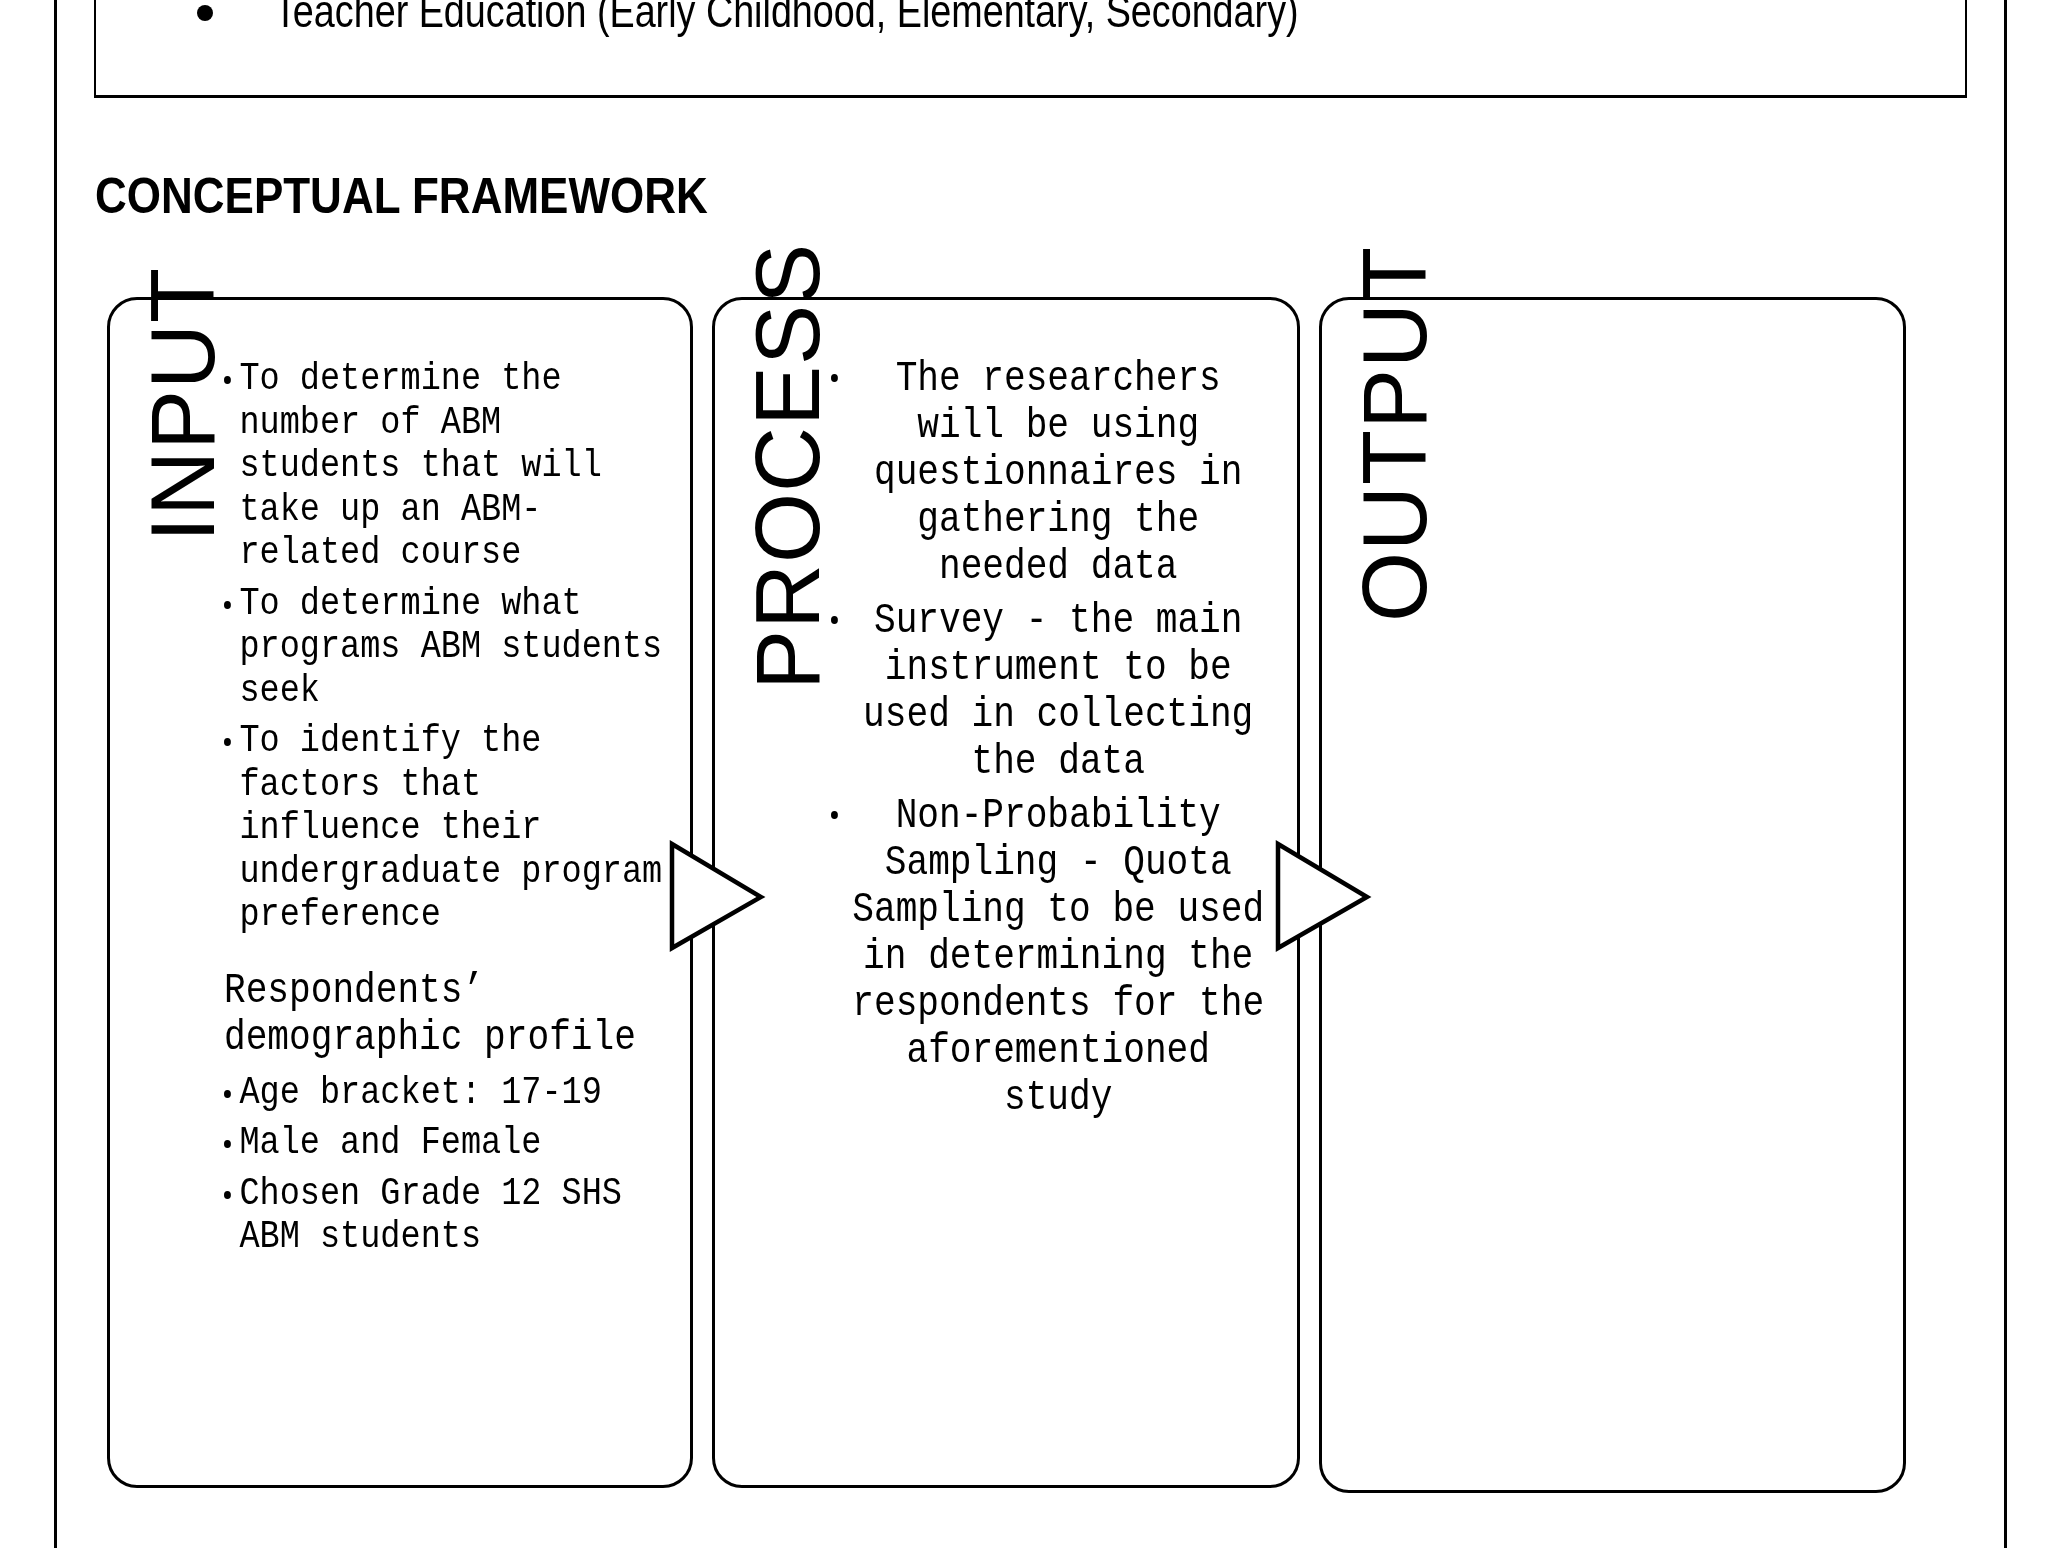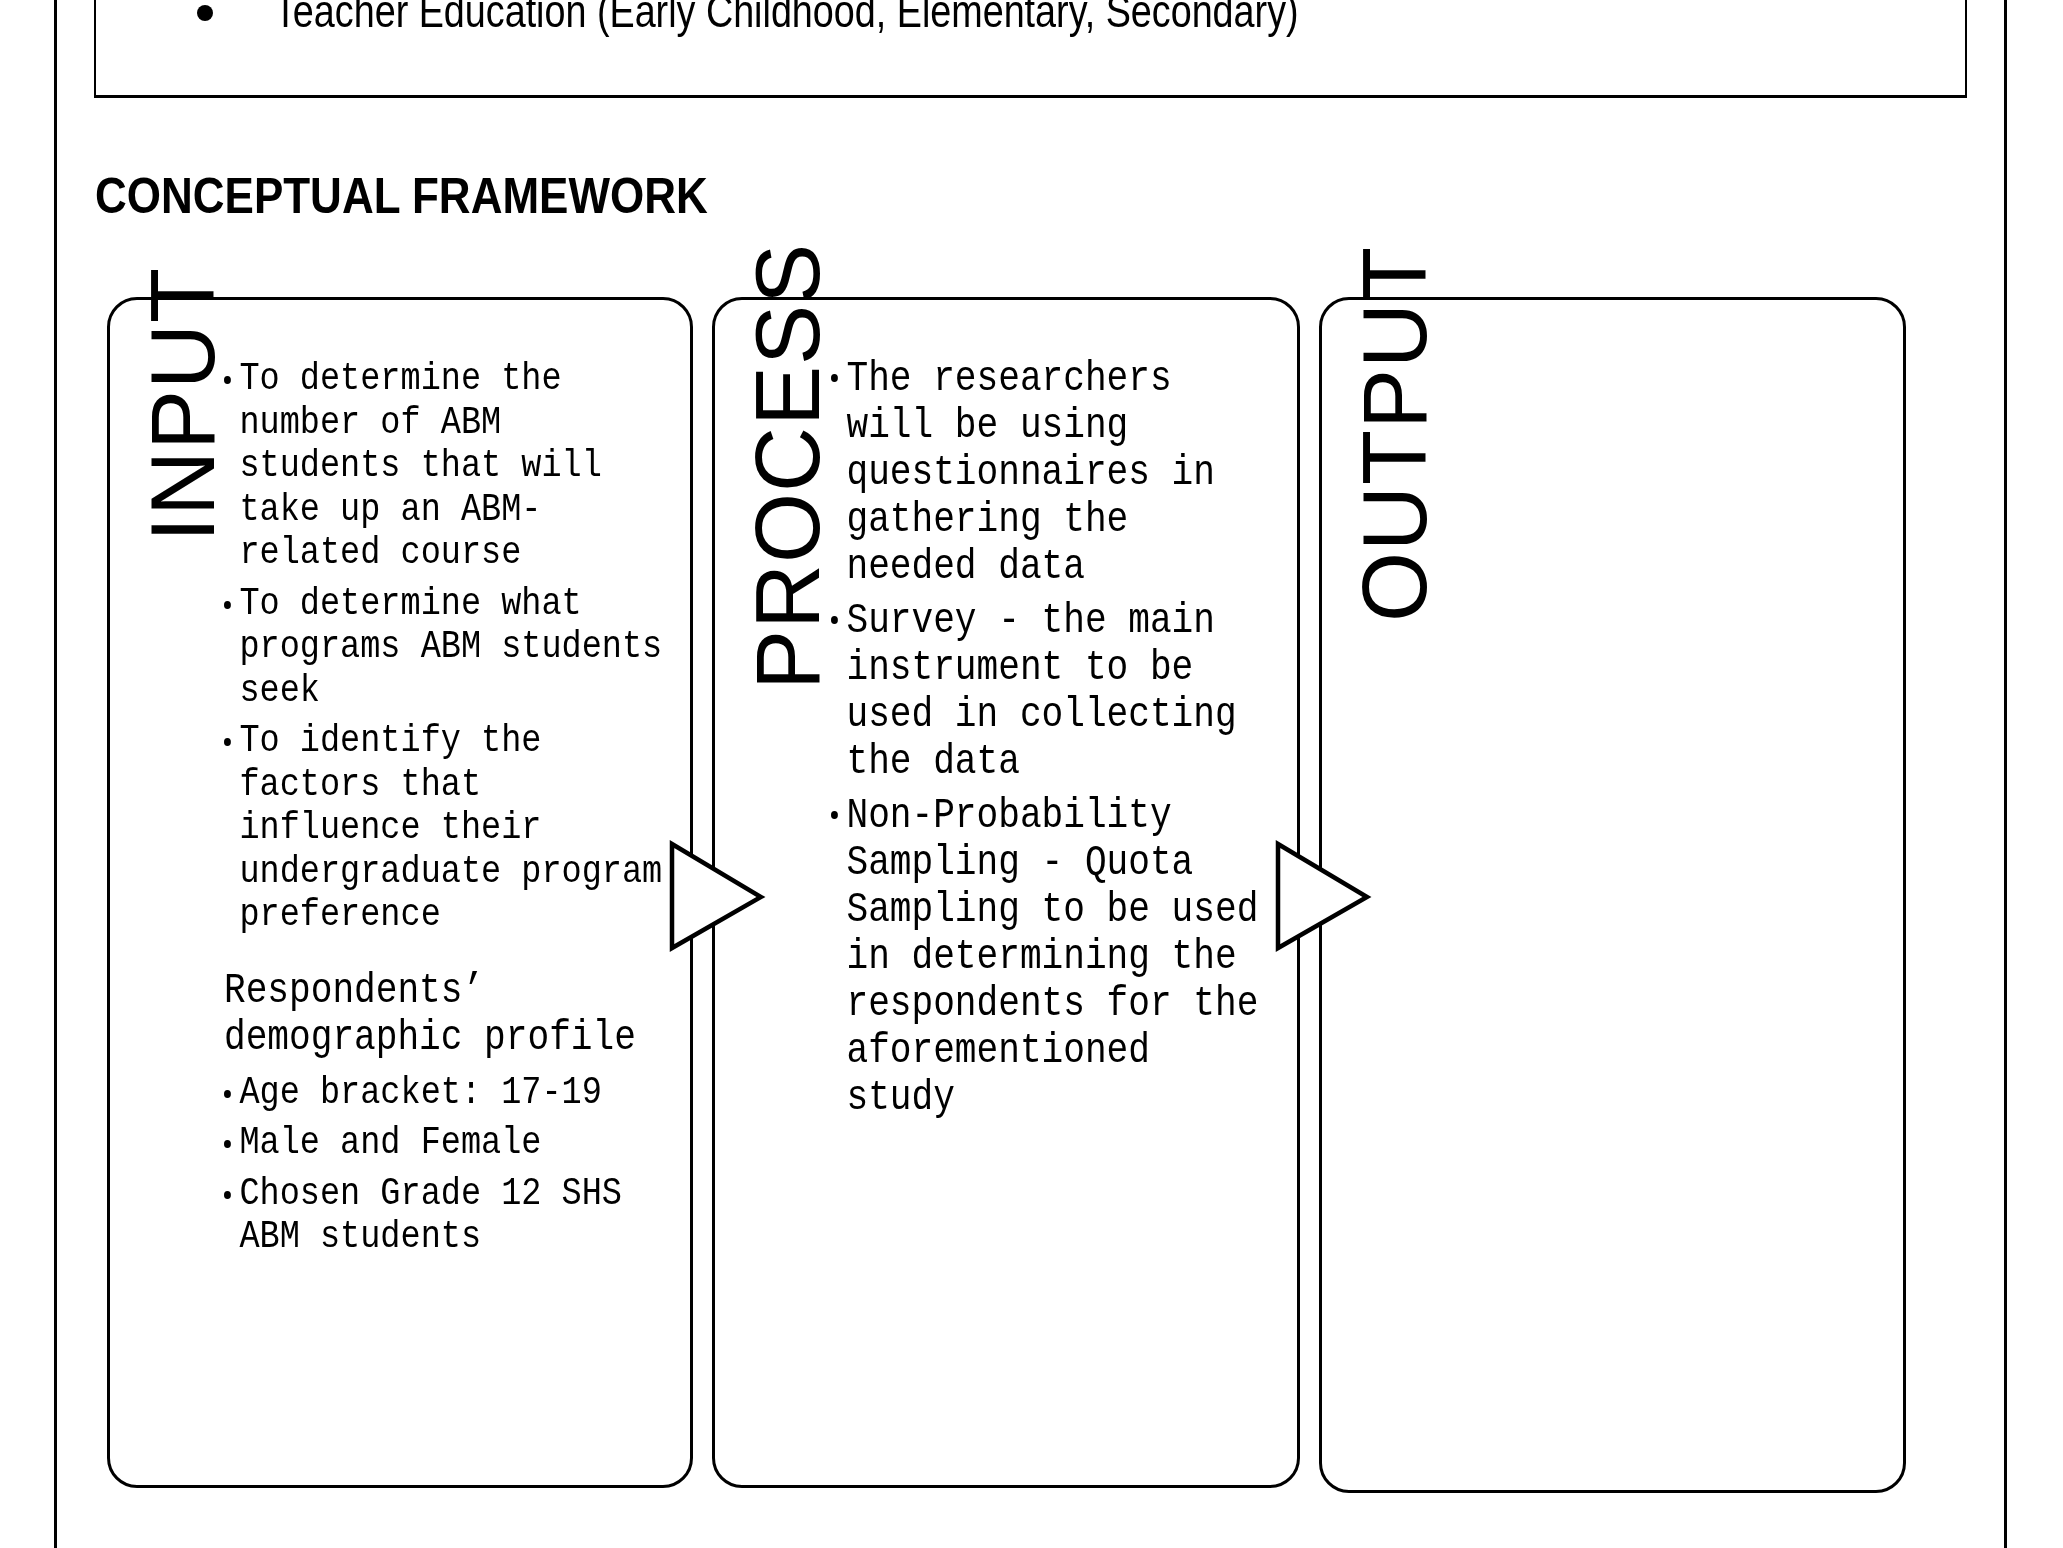--- a/index.html
+++ b/index.html
@@ -154,21 +154,21 @@
         <li>Age bracket: 17-19</li>
         <li>Male and Female</li>
         <li>Chosen Grade 12 SHS ABM students</li>
       </ul>
     </div>
   </div>
 </div>
 
 <div class="panel" style="left:712px; width:588px; height:1191px;">
   <div class="panel-label" style="left:28px; top:390px;">PROCESS</div>
-  <div class="content" style="left:116px; top:56px; width:440px;">
+  <div class="content" style="left:116px; top:56px; width:440px;text-align:center;">
     <div class="narrow" style="font-size:42px; line-height:47px;">
       <ul class="bullet-list">
         <li>The researchers will be using questionnaires in gathering the needed data</li>
         <li>Survey - the main instrument to be used in collecting the data</li>
         <li>Non-Probability Sampling - Quota Sampling to be used in determining the respondents for the aforementioned study</li>
       </ul>
     </div>
   </div>
 </div>
 

